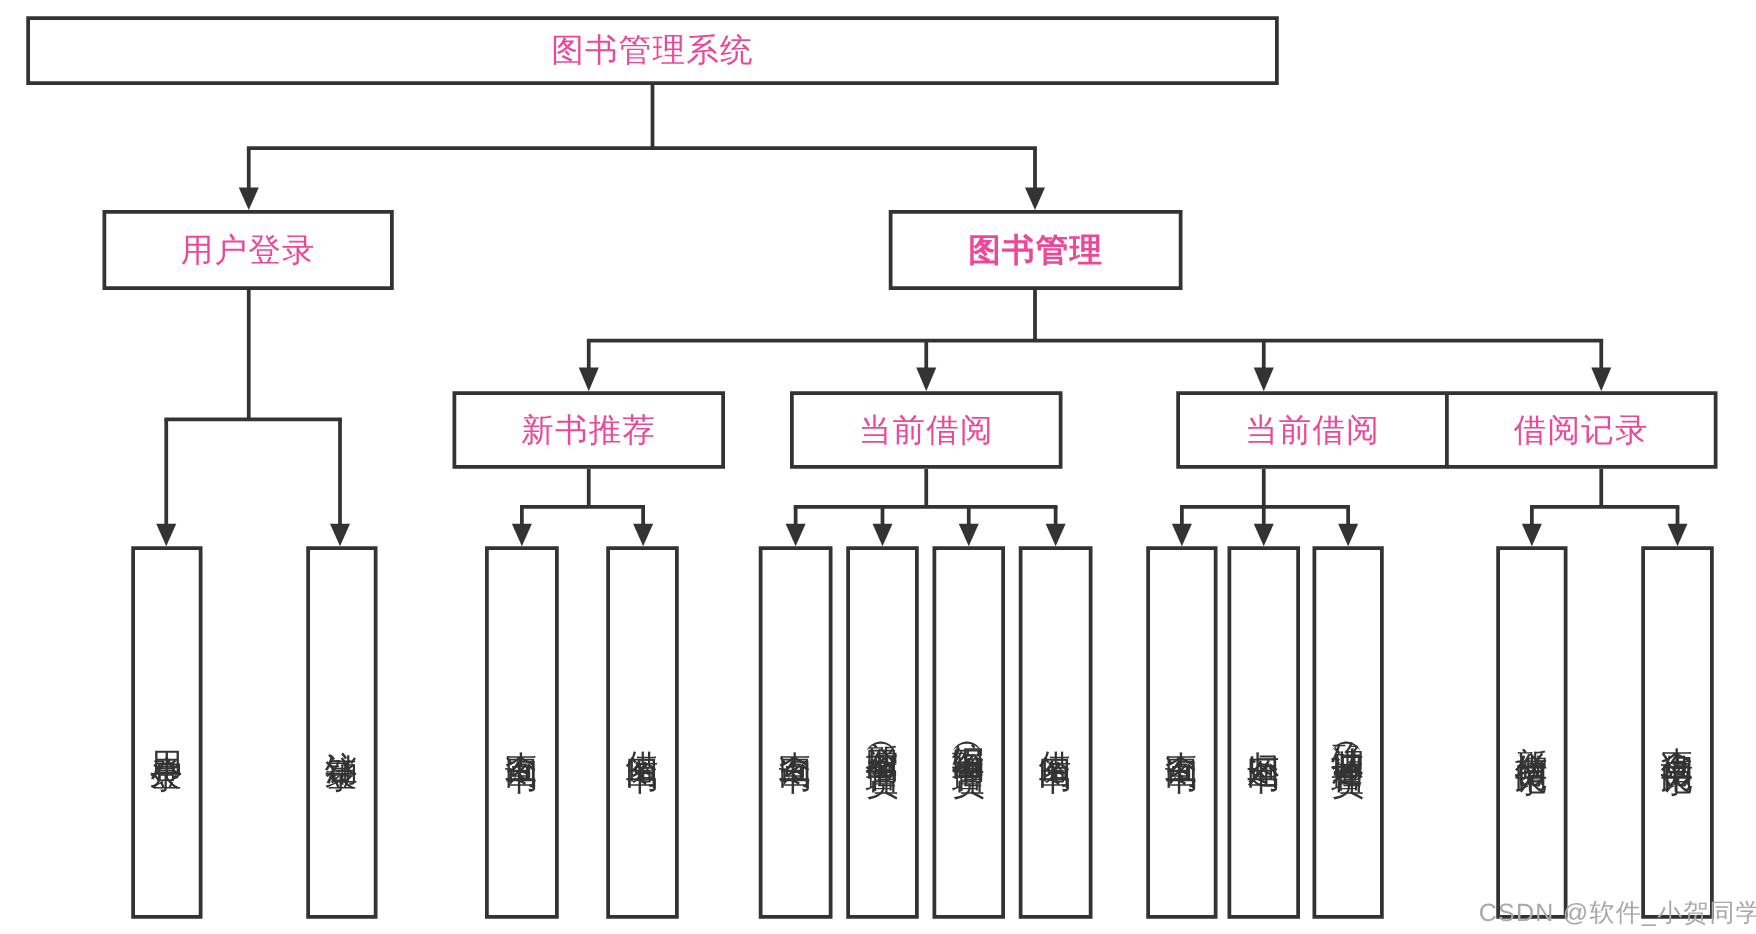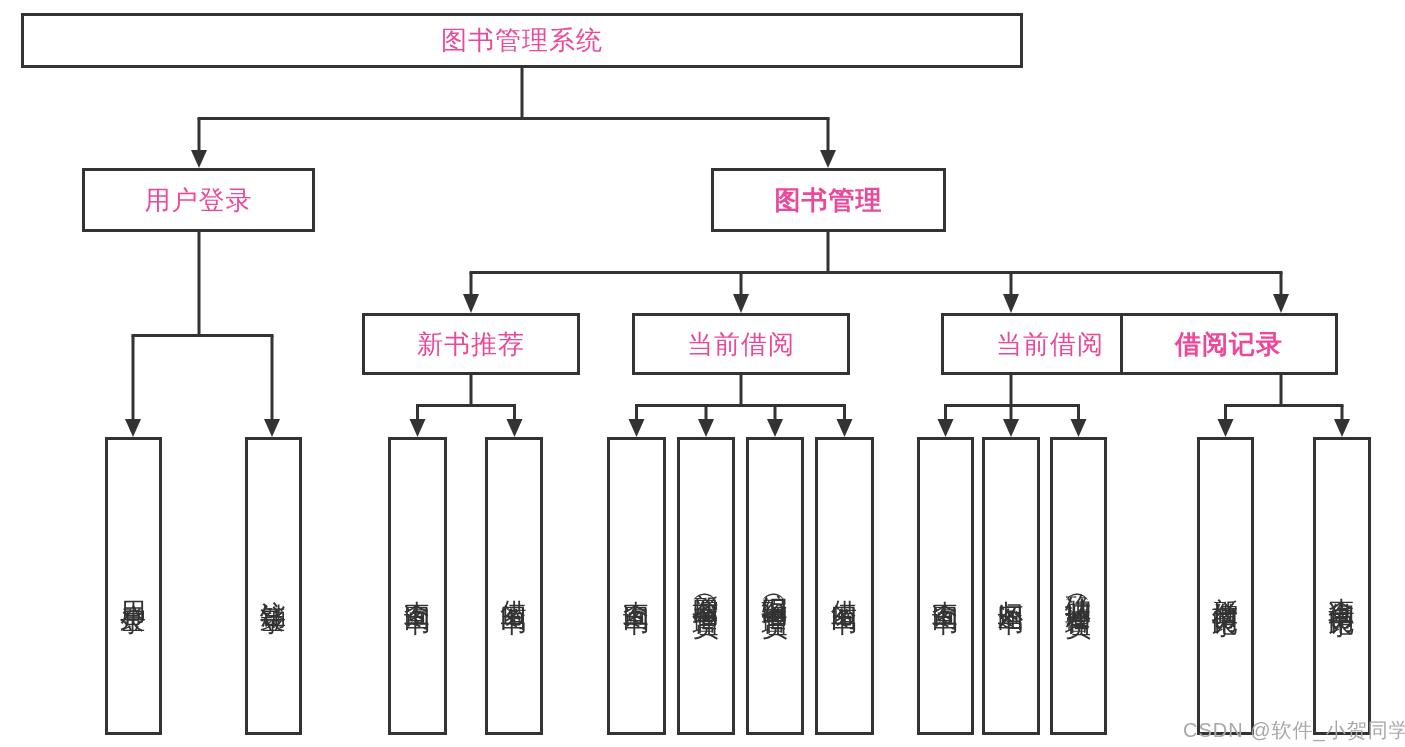--- a/index.html
+++ b/index.html
@@ -32,21 +32,21 @@
     color: #ec4899;
     white-space: nowrap;
   }
   .node.root  { left: 21px;  top: 13px;  width: 1002px; height: 55px; }
   .node.lvl2a { left: 82px;  top: 168px; width: 233px;  height: 64px; }
   .node.lvl2b { left: 711px; top: 168px; width: 235px;  height: 64px; font-weight: bold; }
   .node.lvl3  { top: 313px;  width: 218px; height: 62px; }
   .node.l3a { left: 362px; }
   .node.l3b { left: 632px; }
   .node.l3c { left: 941px; justify-content: center; }
-  .node.l3d { left: 1120px; font-weight: bold; }
+  .node.l3d { left: 1156px; }
 
   .col {
     position: absolute;
     top: 437px;
     height: 298px;
     background: #ffffff;
     border: 3px solid #333333;
     box-sizing: border-box;
     display: flex;
     align-items: center;

